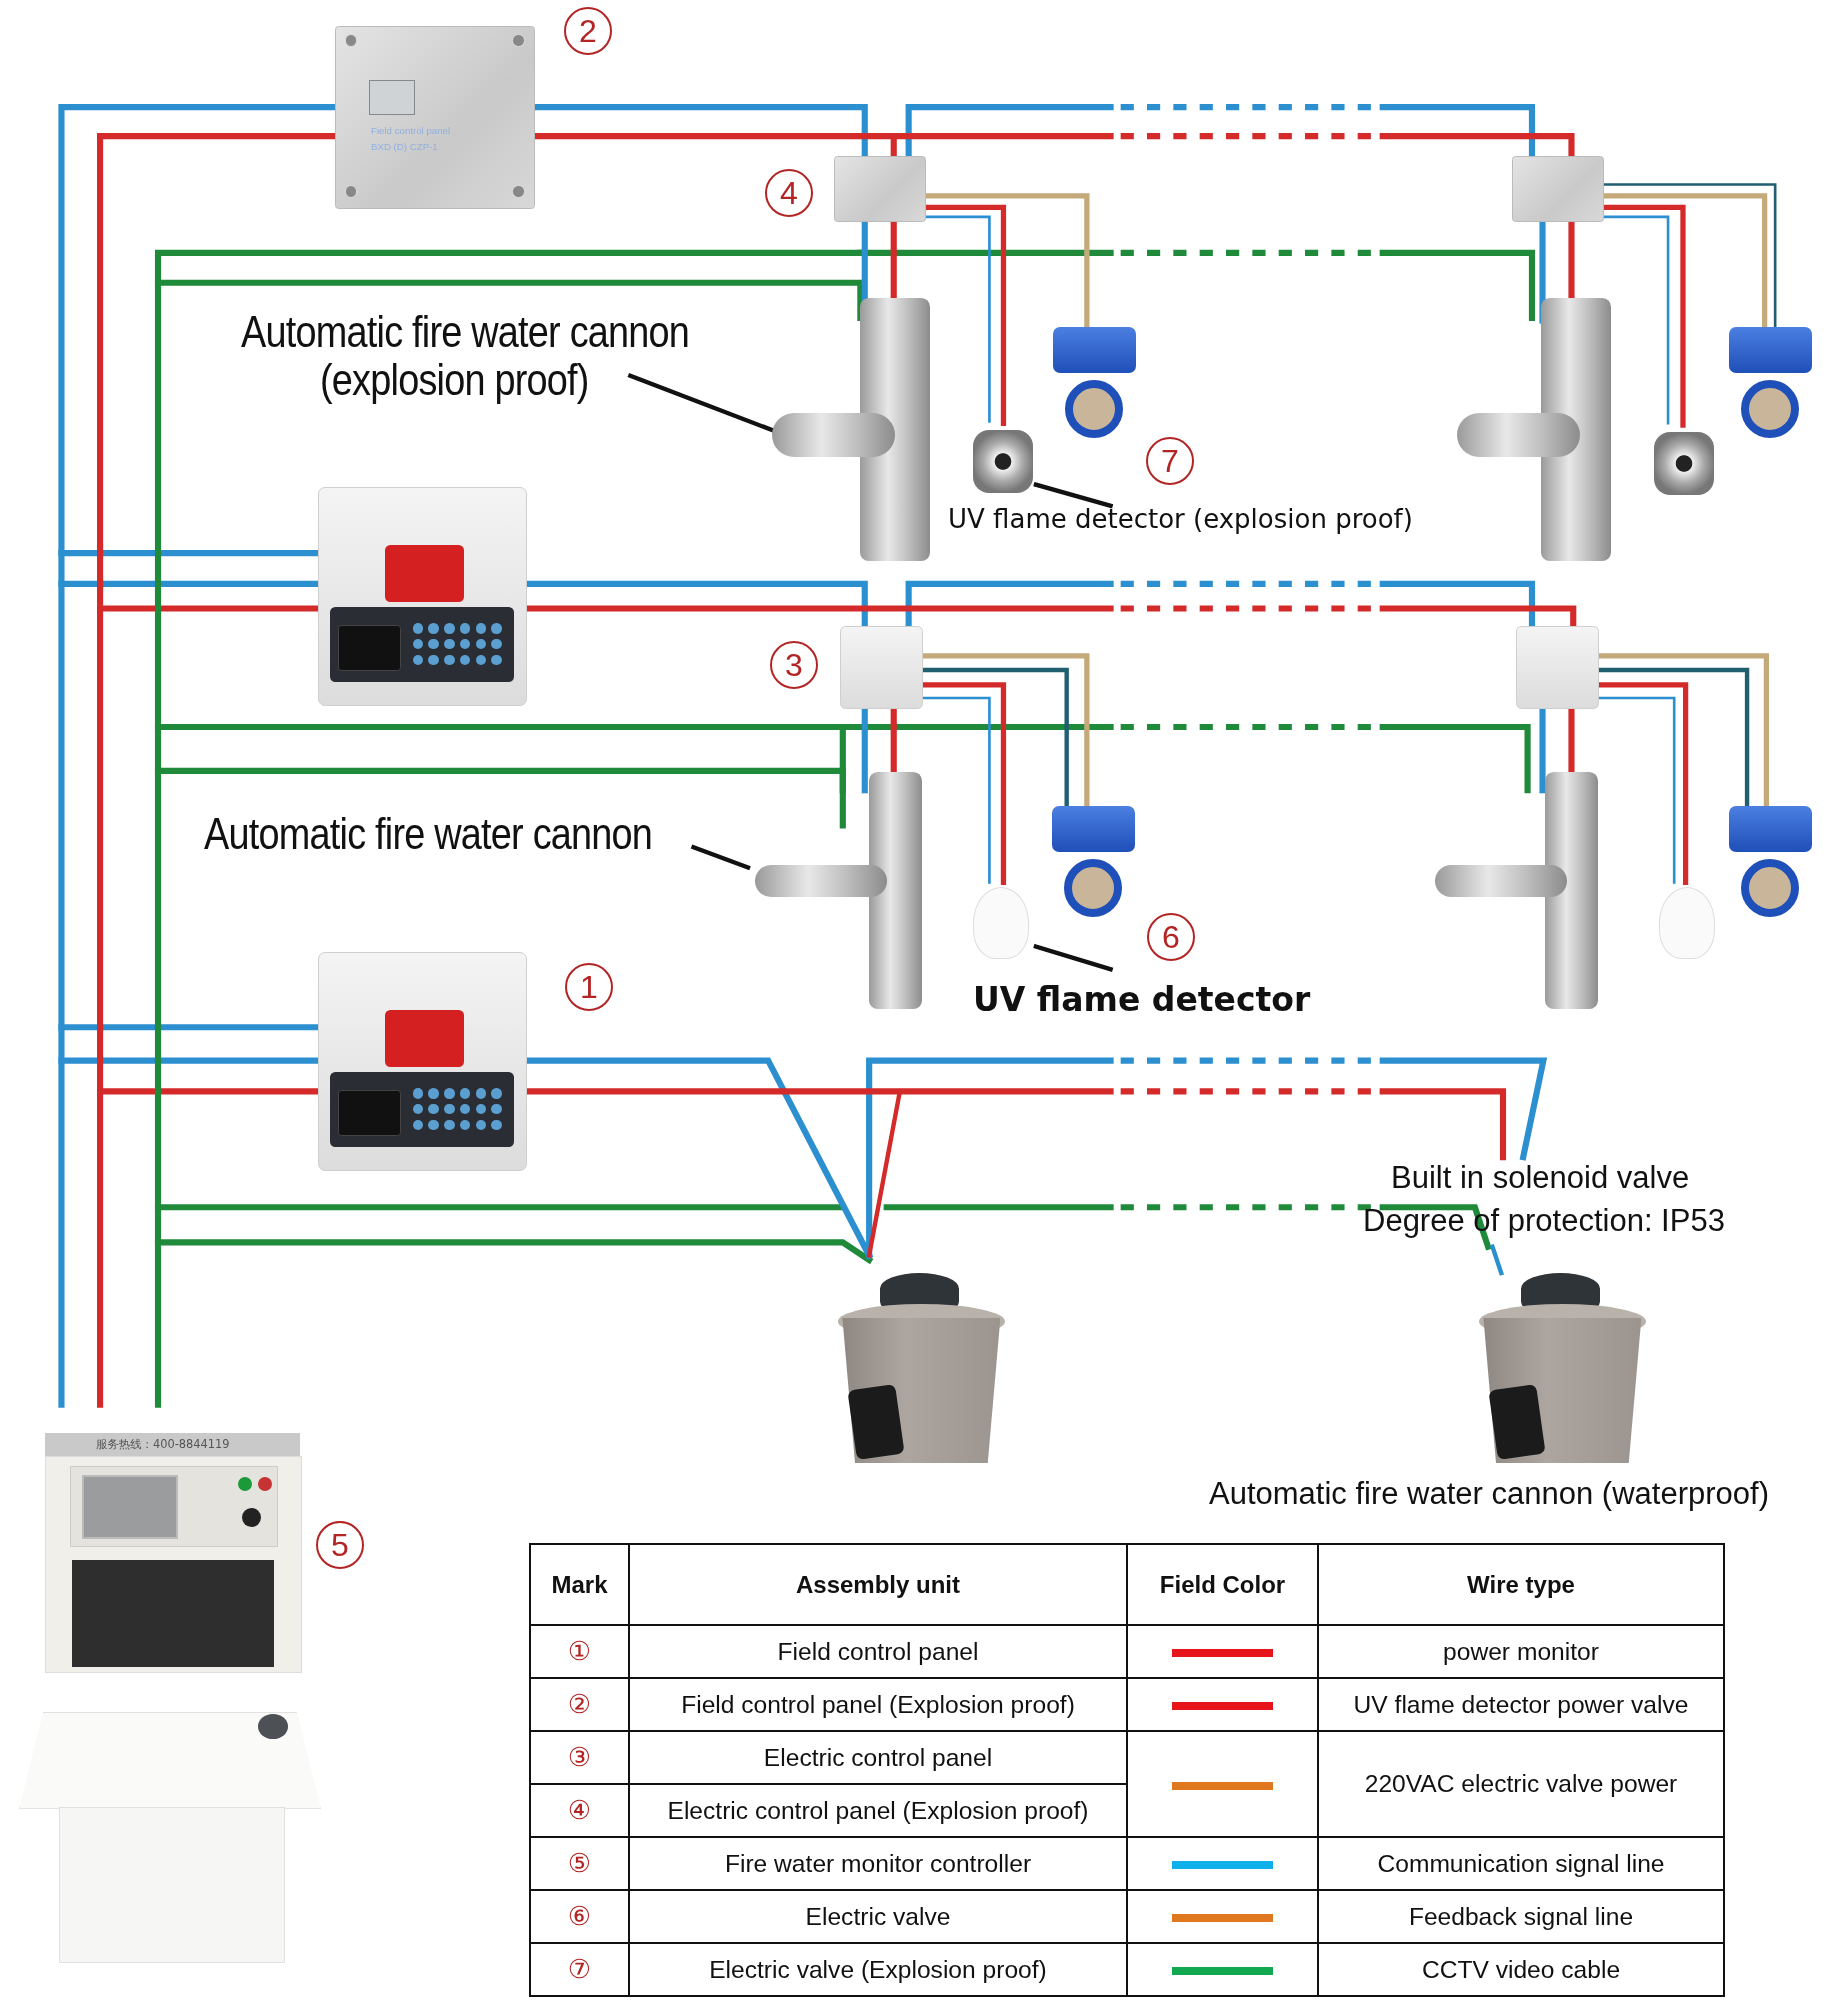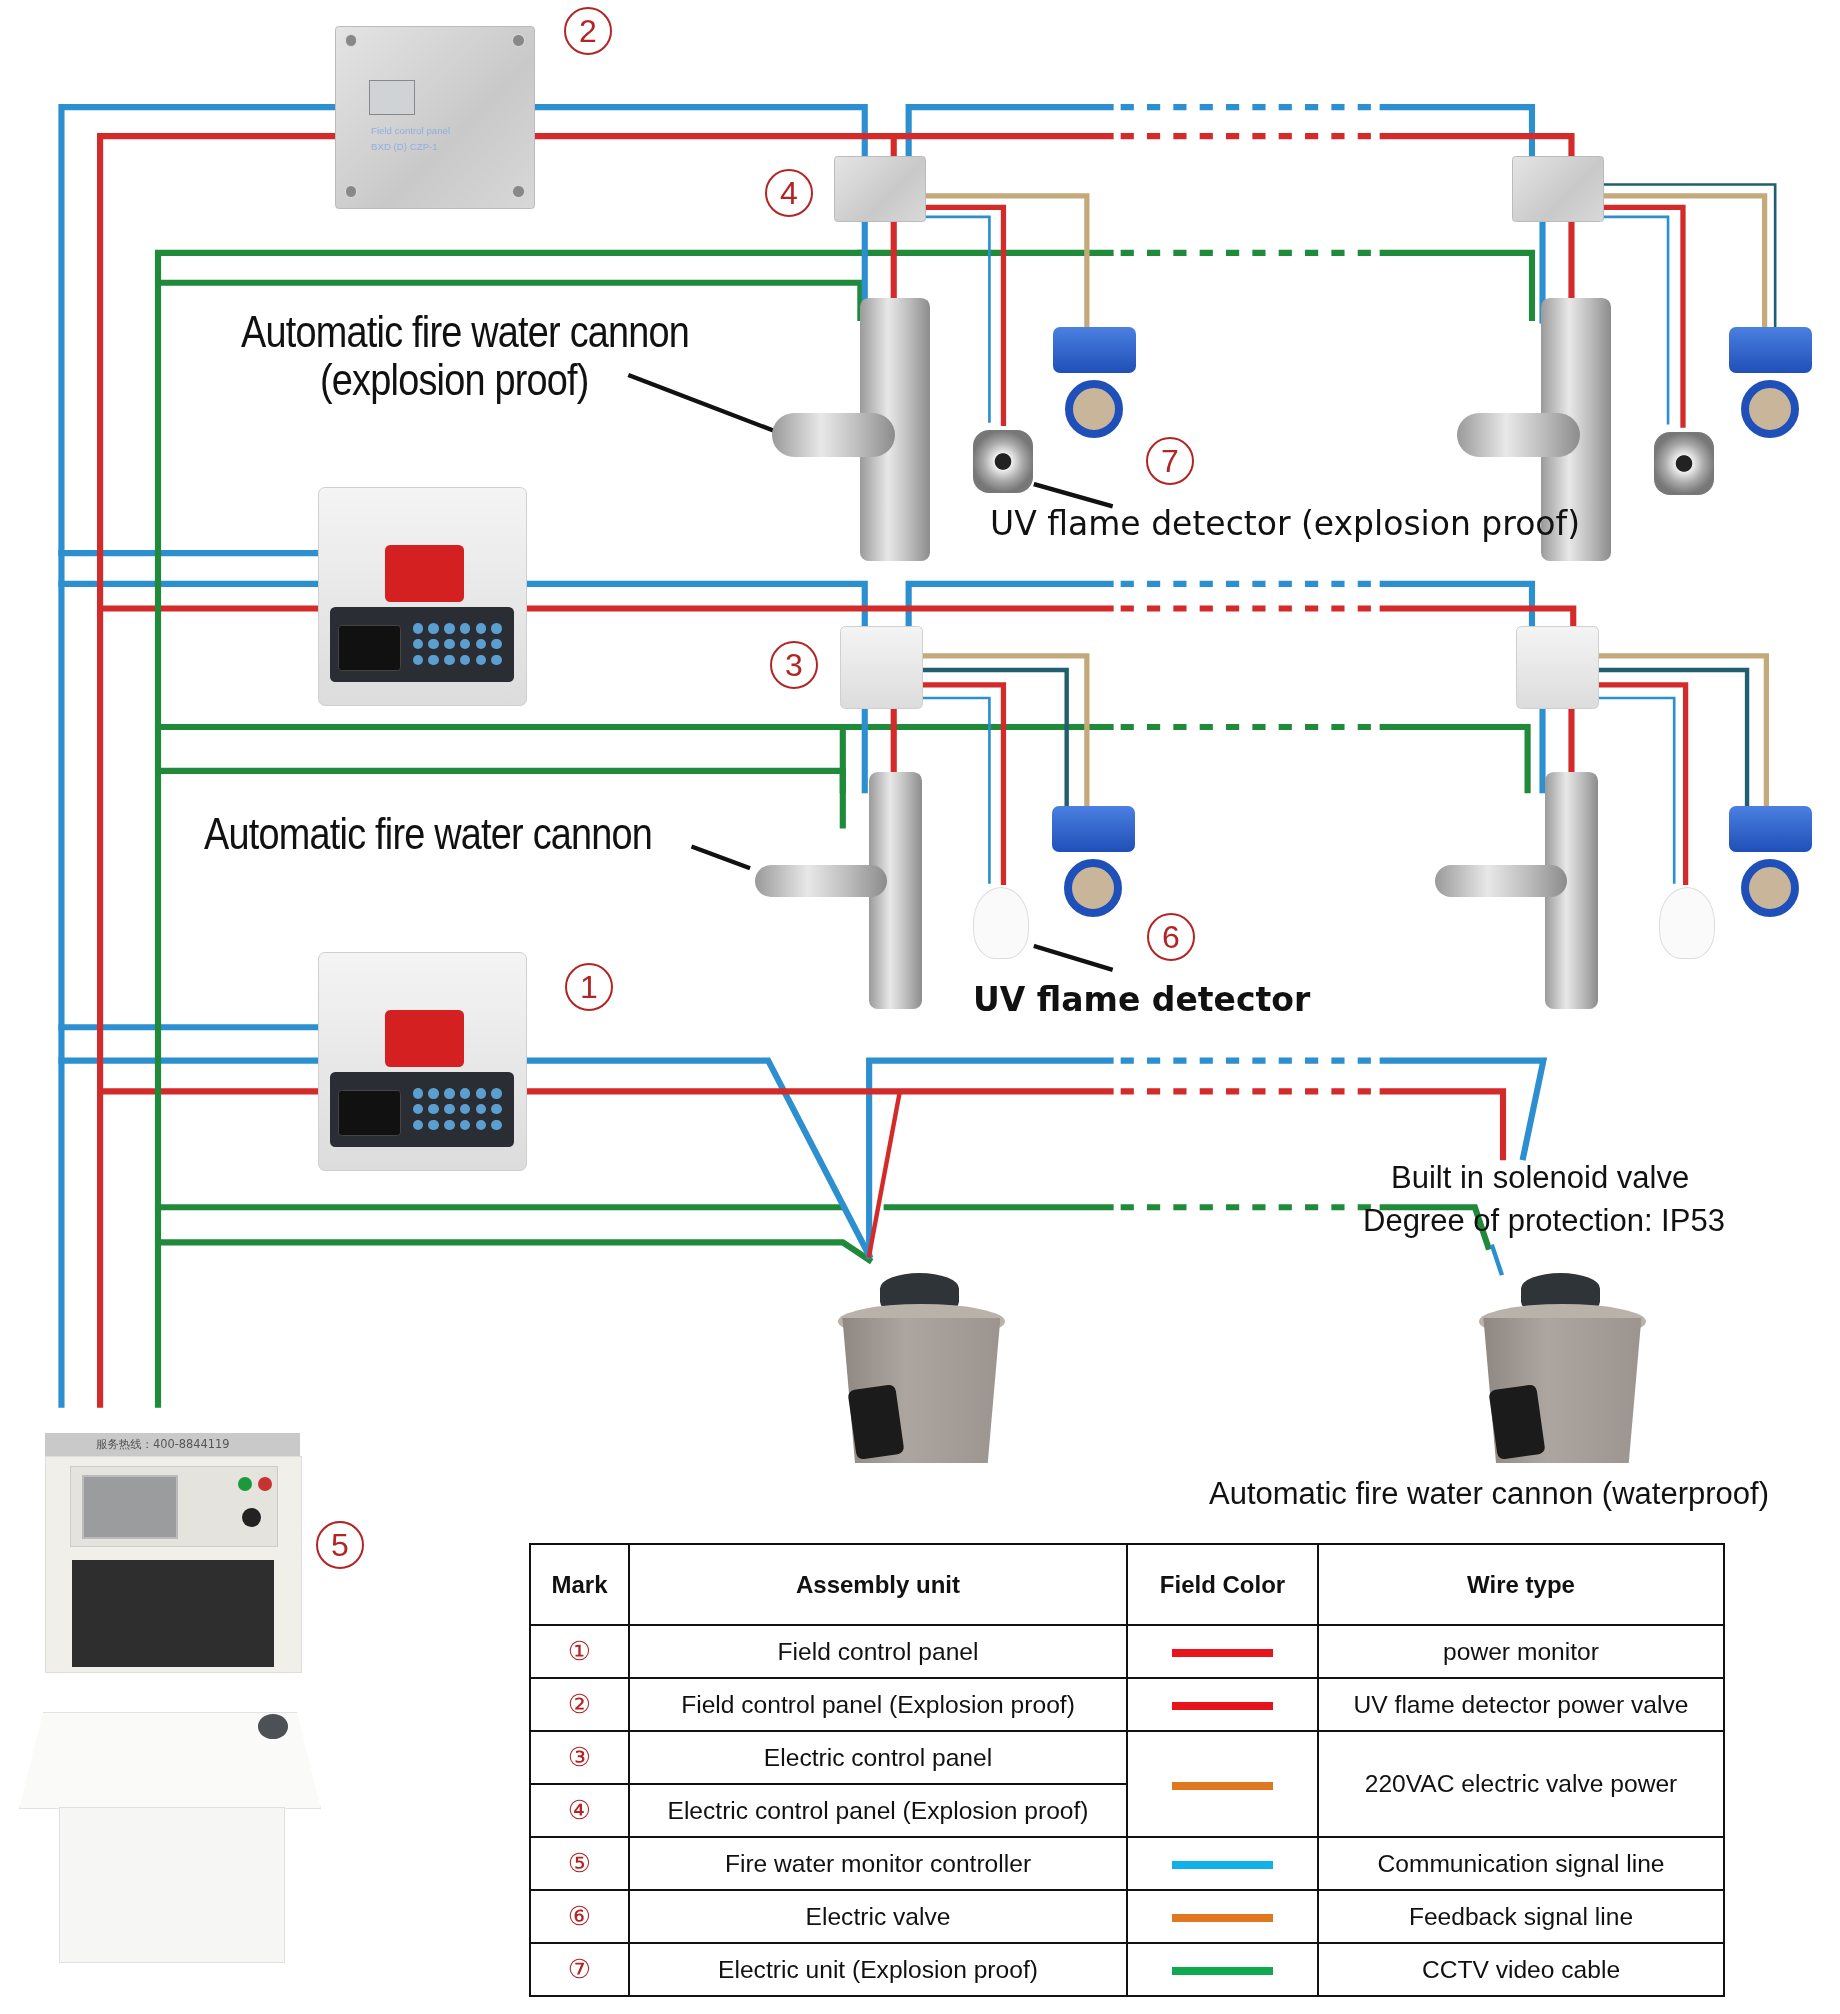--- a/index.html
+++ b/index.html
@@ -254,21 +254,21 @@
   <div style="position:absolute;left:223px;top:75px;width:19.3px;height:19.3px;border-radius:50%;background:#222;"></div>
   <div style="position:absolute;left:53px;top:127px;width:202px;height:107px;background:#2e2e2e;"></div>
   <div style="position:absolute;left:0;top:279px;width:300px;height:95px;background:#fafaf8;border:0.9px solid #e2e2e2;clip-path:polygon(8% 0,92% 0,100% 100%,0 100%);"></div>
   <div style="position:absolute;left:239px;top:281px;width:30px;height:24.6px;border-radius:50%;background:#4d5155;"></div>
   <div style="position:absolute;left:40px;top:374px;width:224px;height:154px;background:#f6f6f4;border:1.8px solid #e0e0e0;"></div>
 </div>
 <div class="mark" style="left:316px;top:1521px;">5</div>
 
 <div class="lbl cond" style="left:241px;top:307px;font-size:44px;">Automatic fire water cannon</div>
 <div class="lbl cond" style="left:320px;top:355px;font-size:44px;">(explosion proof)</div>
-<div class="lbl sans" style="left:990px;top:504px;font-size:33px;">UV flame detector (explosion proof)</div>
+<div class="lbl sans" style="left:948px;top:504px;font-size:26px;">UV flame detector (explosion proof)</div>
 <div class="lbl cond" style="left:204px;top:809px;font-size:44px;">Automatic fire water cannon</div>
 <div class="lbl sans" style="left:973px;top:980px;font-size:33px;font-weight:bold;">UV flame detector</div>
 <div class="lbl" style="left:1391px;top:1160px;font-size:31px;">Built in solenoid valve</div>
 <div class="lbl" style="left:1363px;top:1203px;font-size:31px;">Degree of protection: IP53</div>
 <div class="lbl" style="left:1209px;top:1476px;font-size:31px;">Automatic fire water cannon (waterproof)</div>
 
 <table class="legend">
   <thead>
     <tr>
       <th>Mark</th>
@@ -307,19 +307,19 @@
       <td>Communication signal line</td>
     </tr>
     <tr>
       <td class="mk">⑥</td>
       <td class="unit">Electric valve</td>
       <td class="color"><span class="swatch" style="background: rgb(224, 120, 32);"></span></td>
       <td>Feedback signal line</td>
     </tr>
     <tr>
       <td class="mk">⑦</td>
-      <td class="unit">Electric unit (Explosion proof)</td>
+      <td class="unit">Electric valve (Explosion proof)</td>
       <td class="color"><span class="swatch" style="background: rgb(18, 168, 80);"></span></td>
       <td>CCTV video cable</td>
     </tr>
   </tbody>
 </table>
 
 
 </body></html>

